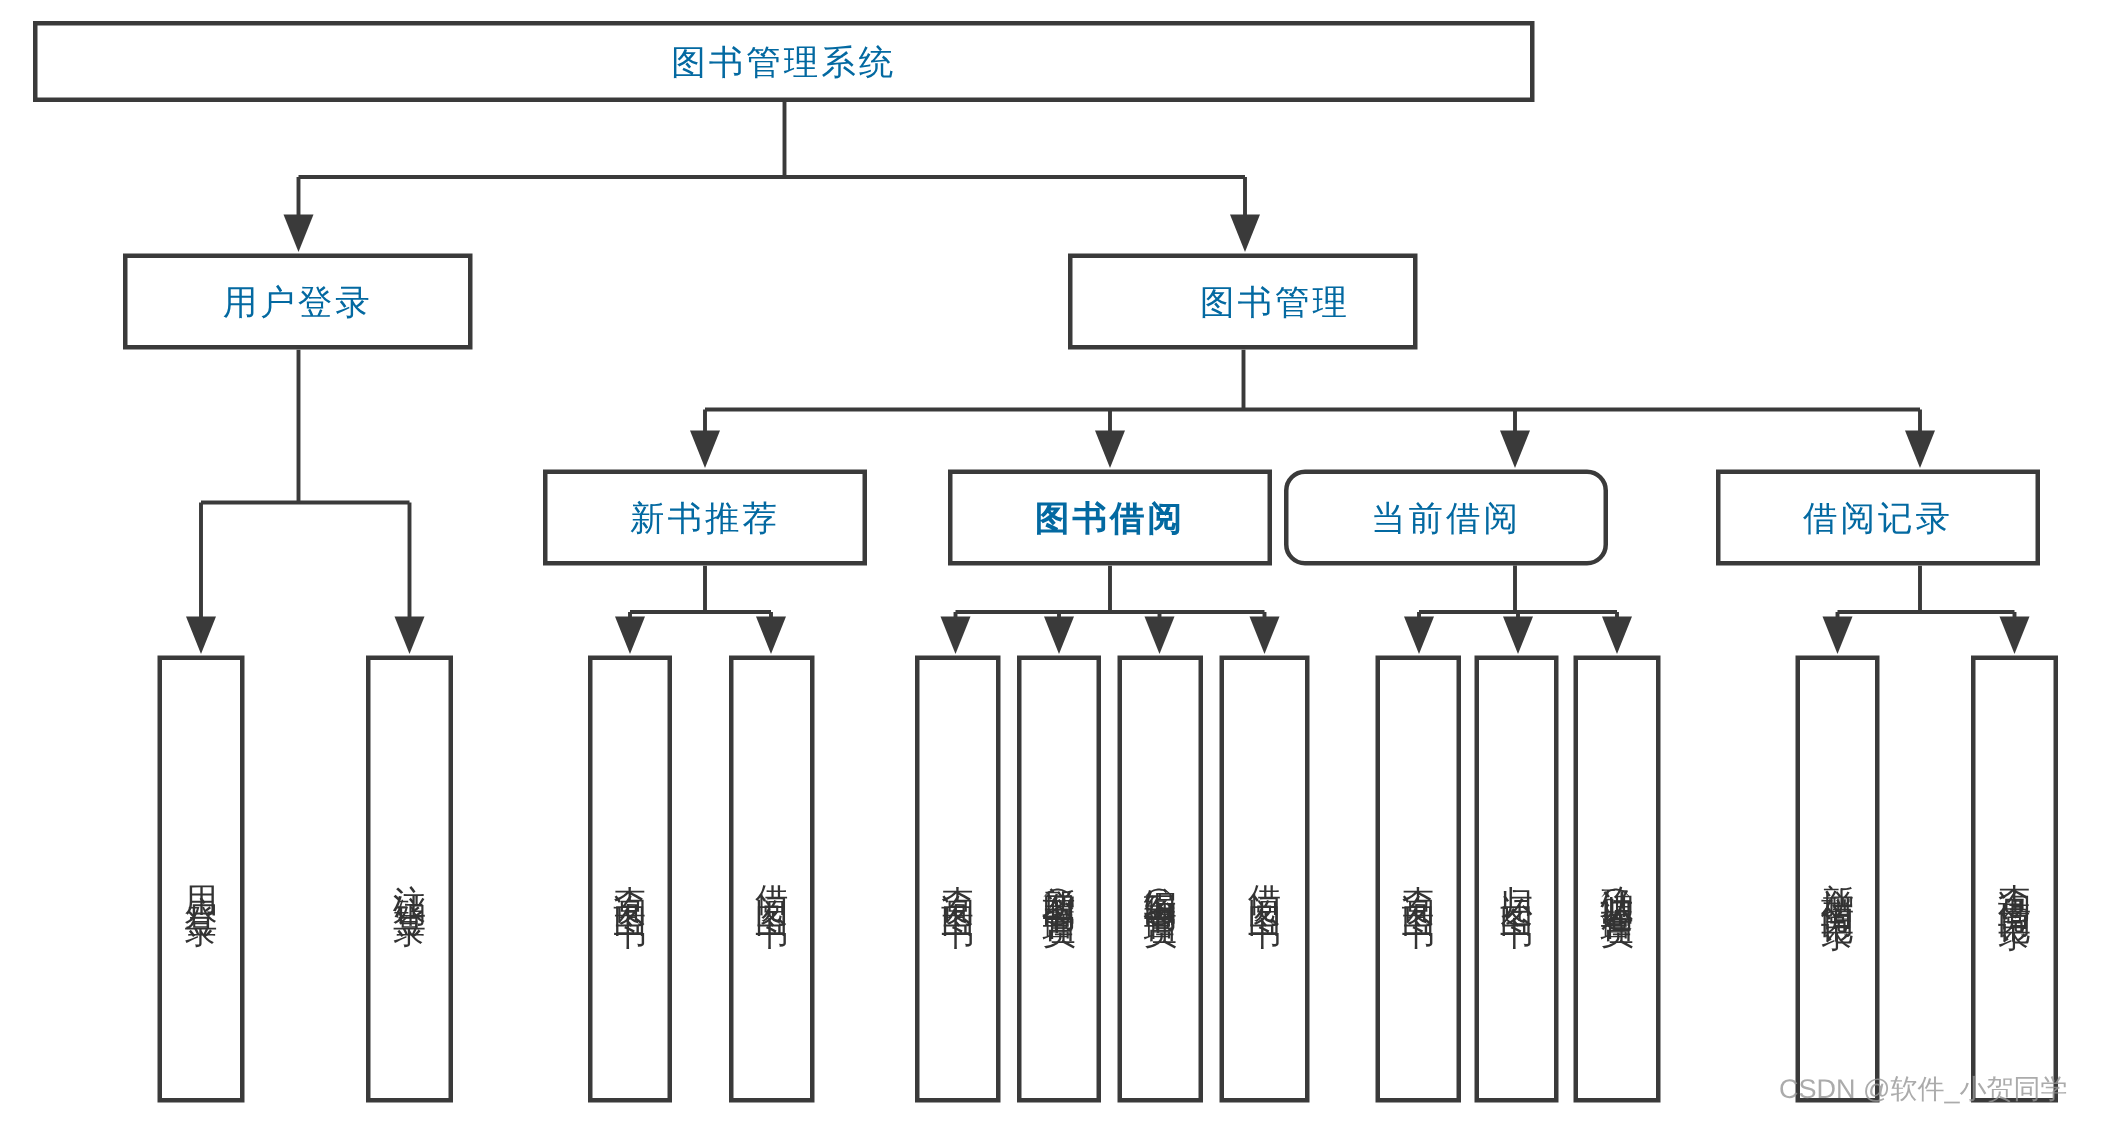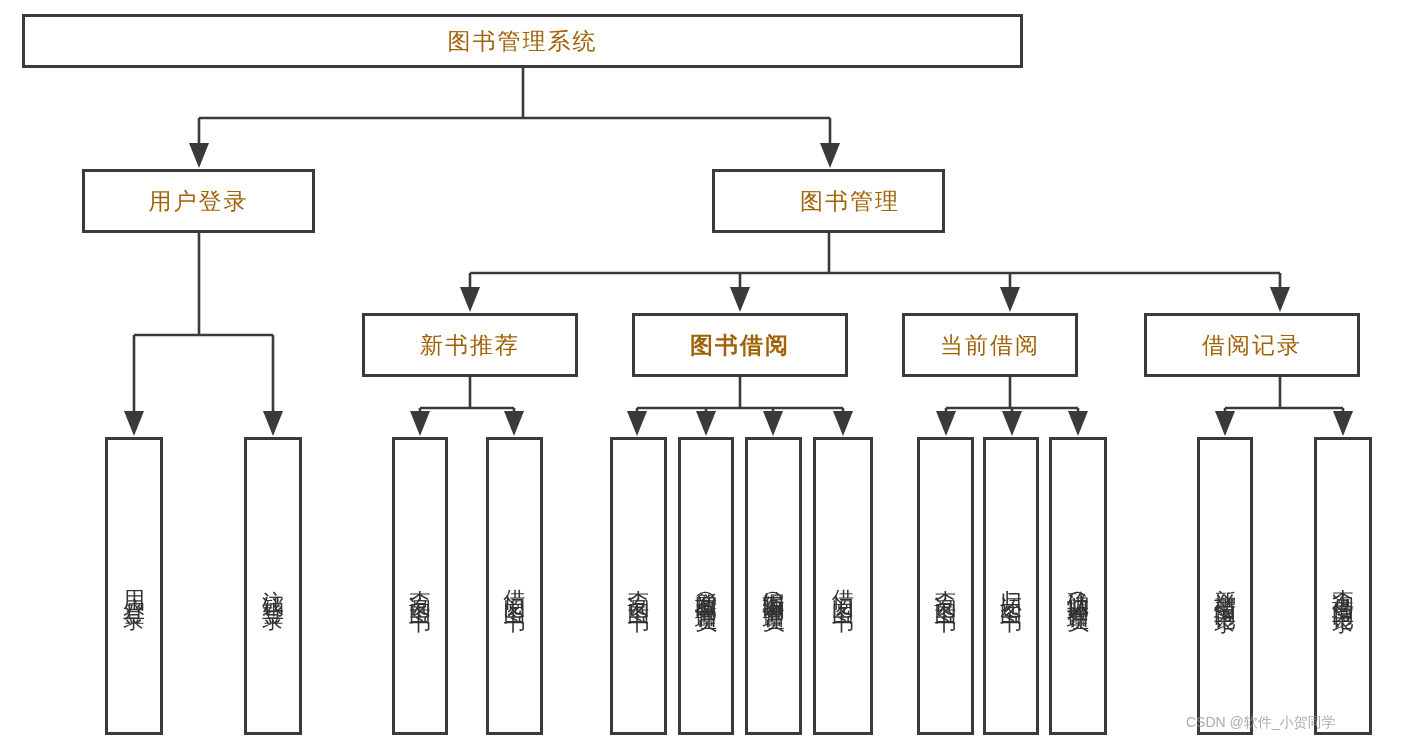--- a/index.html
+++ b/index.html
@@ -13,21 +13,21 @@
   .connector-layer{
     position:absolute;left:0;top:0;width:1405px;height:747px;
     pointer-events:none;
   }
   .node{
     position:absolute;
     box-sizing:border-box;
     border:3px solid #3a3a3a;
     background:#ffffff;
     display:flex;align-items:center;justify-content:center;
-    color:#a16207;
+    color:#0369a1;
     font-size:23px;
     letter-spacing:2px;
     z-index:2;
   }
   .vbox{
     position:absolute;
     box-sizing:border-box;
     border:3px solid #3a3a3a;
     background:#ffffff;
     display:flex;align-items:center;justify-content:center;
@@ -37,21 +37,21 @@
     writing-mode:vertical-rl;
     text-orientation:mixed;
     letter-spacing:7px;
     line-height:1.0;
     text-align:center;
     padding:10px 0;
   }
   .watermark{
     position:absolute;
     left:1186px;top:714px;
-    font-size:14px;
+    font-size:18px;
     color:rgba(150,150,150,0.8);
     letter-spacing:0px;
     z-index:3;
     white-space:nowrap;
   }
 </style>
 </head>
 <body>
 
 <div class="stage">
@@ -89,21 +89,21 @@
     </g>
   </svg>
 
   <div class="node" style="left:22px;top:14px;width:1001px;height:54px;">图书管理系统</div>
 
   <div class="node" style="left:82px;top:169px;width:233px;height:64px;">用户登录</div>
   <div class="node" style="left:712px;top:169px;width:233px;height:64px;padding-left:43px;">图书管理</div>
 
   <div class="node" style="left:362px;top:313px;width:216px;height:64px;text-align:right;">新书推荐</div>
   <div class="node" style="left:632px;top:313px;width:216px;height:64px;font-weight:bold;">图书借阅</div>
-  <div class="node" style="left:902px;top:313px;width:176px;height:64px;">当前借阅</div>
+  <div class="node" style="left:856px;top:313px;width:216px;height:64px;border-radius:14px;">当前借阅</div>
   <div class="node" style="left:1144px;top:313px;width:216px;height:64px;">借阅记录</div>
 
   <div class="vbox" style="left:105px;top:437px;width:58px;height:298px;">用户登录</div>
   <div class="vbox" style="left:244px;top:437px;width:58px;height:298px;">注销登录</div>
 
   <div class="vbox" style="left:392px;top:437px;width:56px;height:298px;">查询图书</div>
   <div class="vbox" style="left:486px;top:437px;width:57px;height:298px;">借阅图书</div>
 
   <div class="vbox" style="left:610px;top:437px;width:57px;height:298px;">查询图书</div>
   <div class="vbox" style="left:678px;top:437px;width:56px;height:298px;letter-spacing:3px;">新增图书（管理员）</div>

